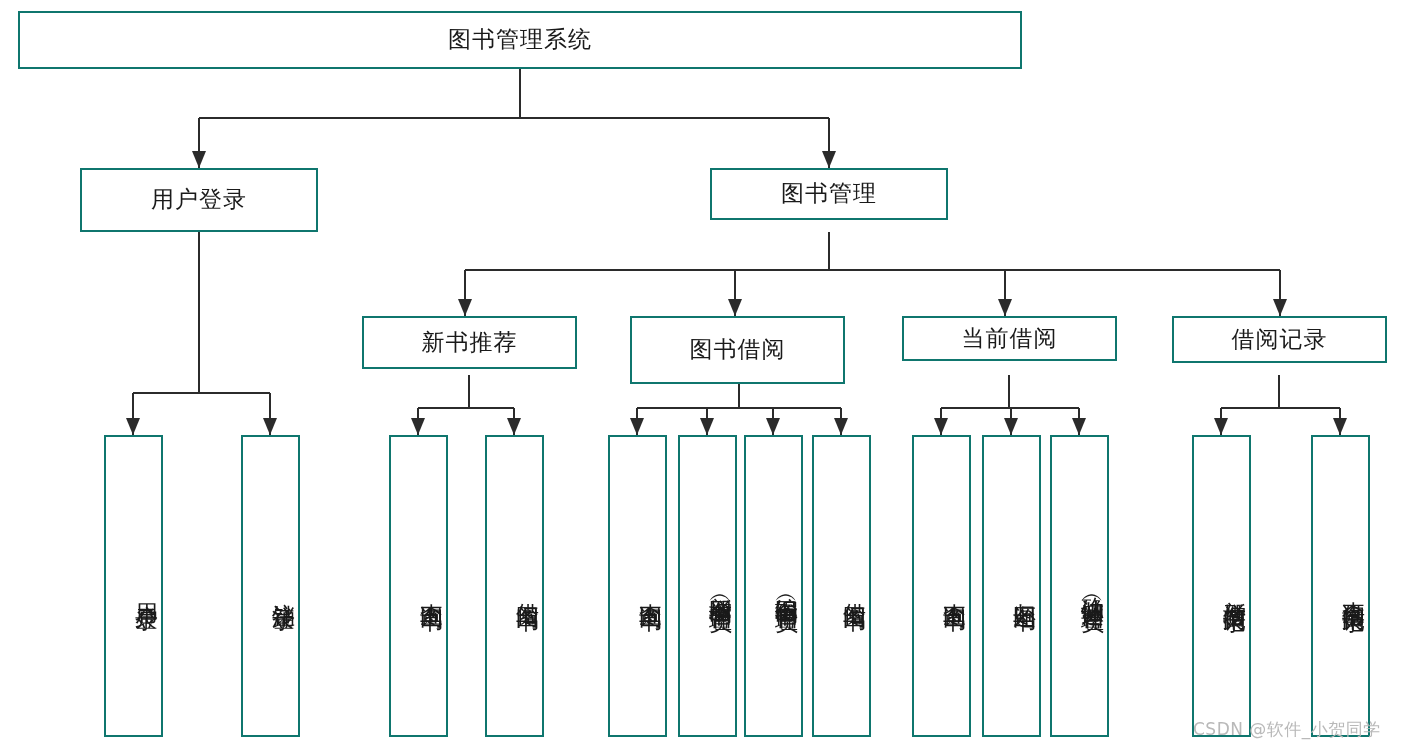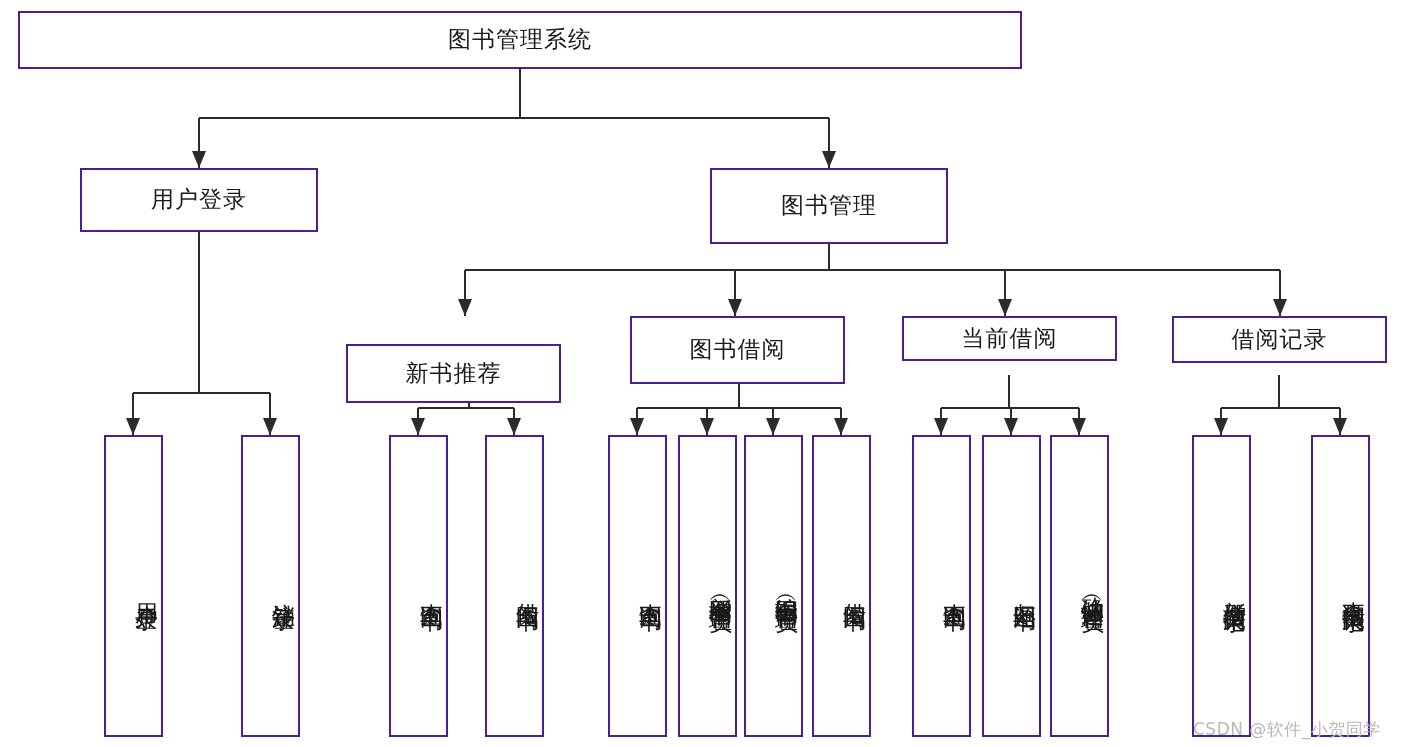--- a/index.html
+++ b/index.html
@@ -23,21 +23,21 @@
     left: 0;
     top: 0;
     width: 1405px;
     height: 747px;
     pointer-events: none;
   }
   .node {
     position: absolute;
     box-sizing: border-box;
     background: #ffffff;
-    border: 2px solid #4c1d95;
+    border: 2px solid #0f766e;
     display: flex;
     align-items: center;
     justify-content: center;
     color: #1a1a1a;
   }
   .node.horiz {
     font-size: 23px;
     line-height: 1.2;
     letter-spacing: 1px;
   }
@@ -128,25 +128,25 @@
       <polygon points="1333,418 1347,418 1340,435" fill="#2b2b2b"></polygon>
     </svg>
 
   <div class="node horiz" style="left: 18px; top: 11px; width: 1004px; height: 58px;">
     <span class="node-label">图书管理系统</span>
   </div>
 
   <div class="node horiz" style="left: 80px; top: 168px; width: 238px; height: 64px;">
     <span class="node-label">用户登录</span>
   </div>
-  <div class="node horiz" style="left: 710px; top: 168px; width: 238px; height: 76px;">
+  <div class="node horiz" style="left: 710px; top: 168px; width: 238px; height: 52px;">
     <span class="node-label">图书管理</span>
   </div>
 
-  <div class="node horiz" style="left: 346px; top: 316px; width: 215px; height: 59px; margin-top: 28px;">
+  <div class="node horiz" style="left: 362px; top: 316px; width: 215px; height: 53px;">
     <span class="node-label">新书推荐</span>
   </div>
   <div class="node horiz" style="left: 630px; top: 316px; width: 215px; height: 68px;">
     <span class="node-label">图书借阅</span>
   </div>
   <div class="node horiz" style="left: 902px; top: 316px; width: 215px; height: 45px;">
     <span class="node-label">当前借阅</span>
   </div>
   <div class="node horiz" style="left: 1172px; top: 316px; width: 215px; height: 47px;">
     <span class="node-label">借阅记录</span>

